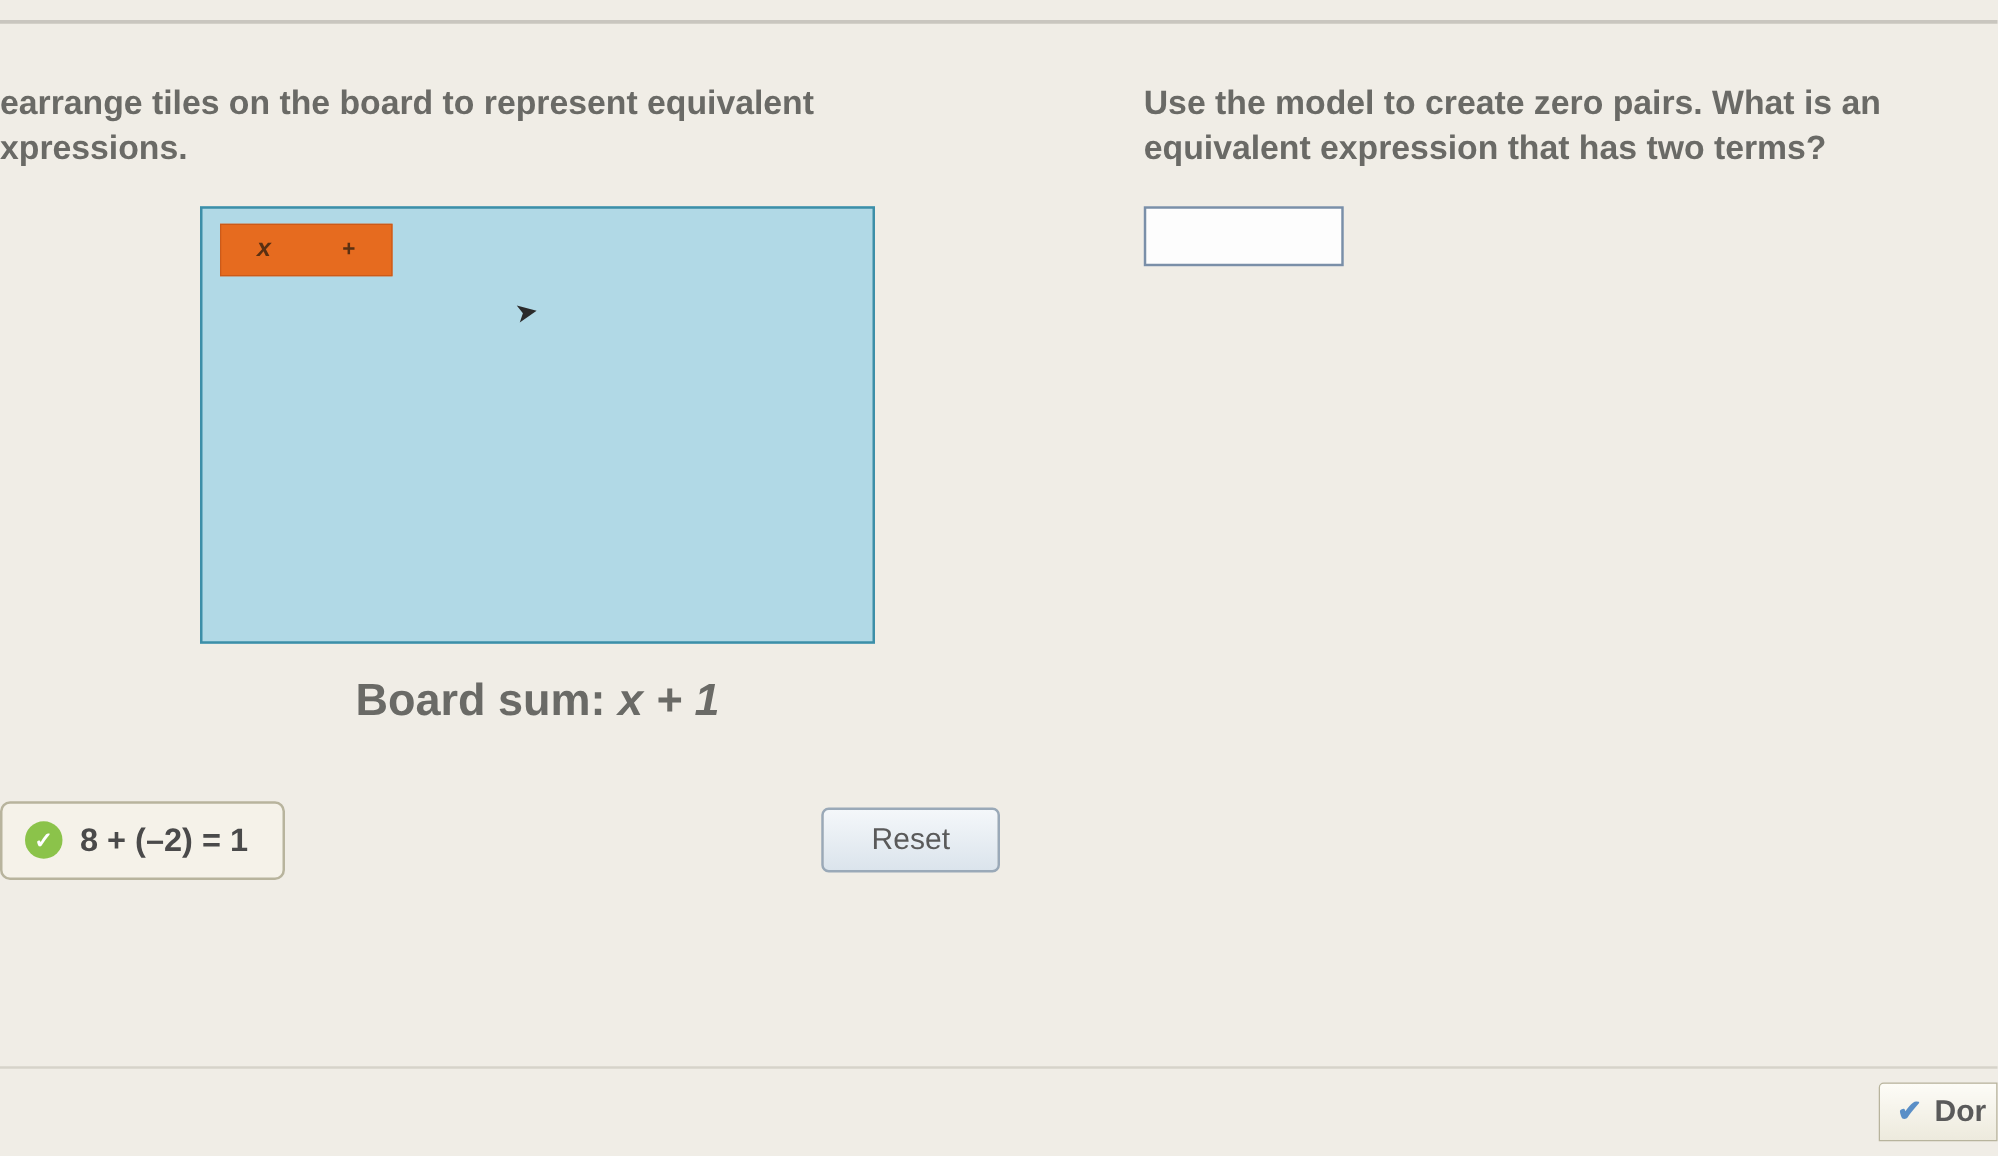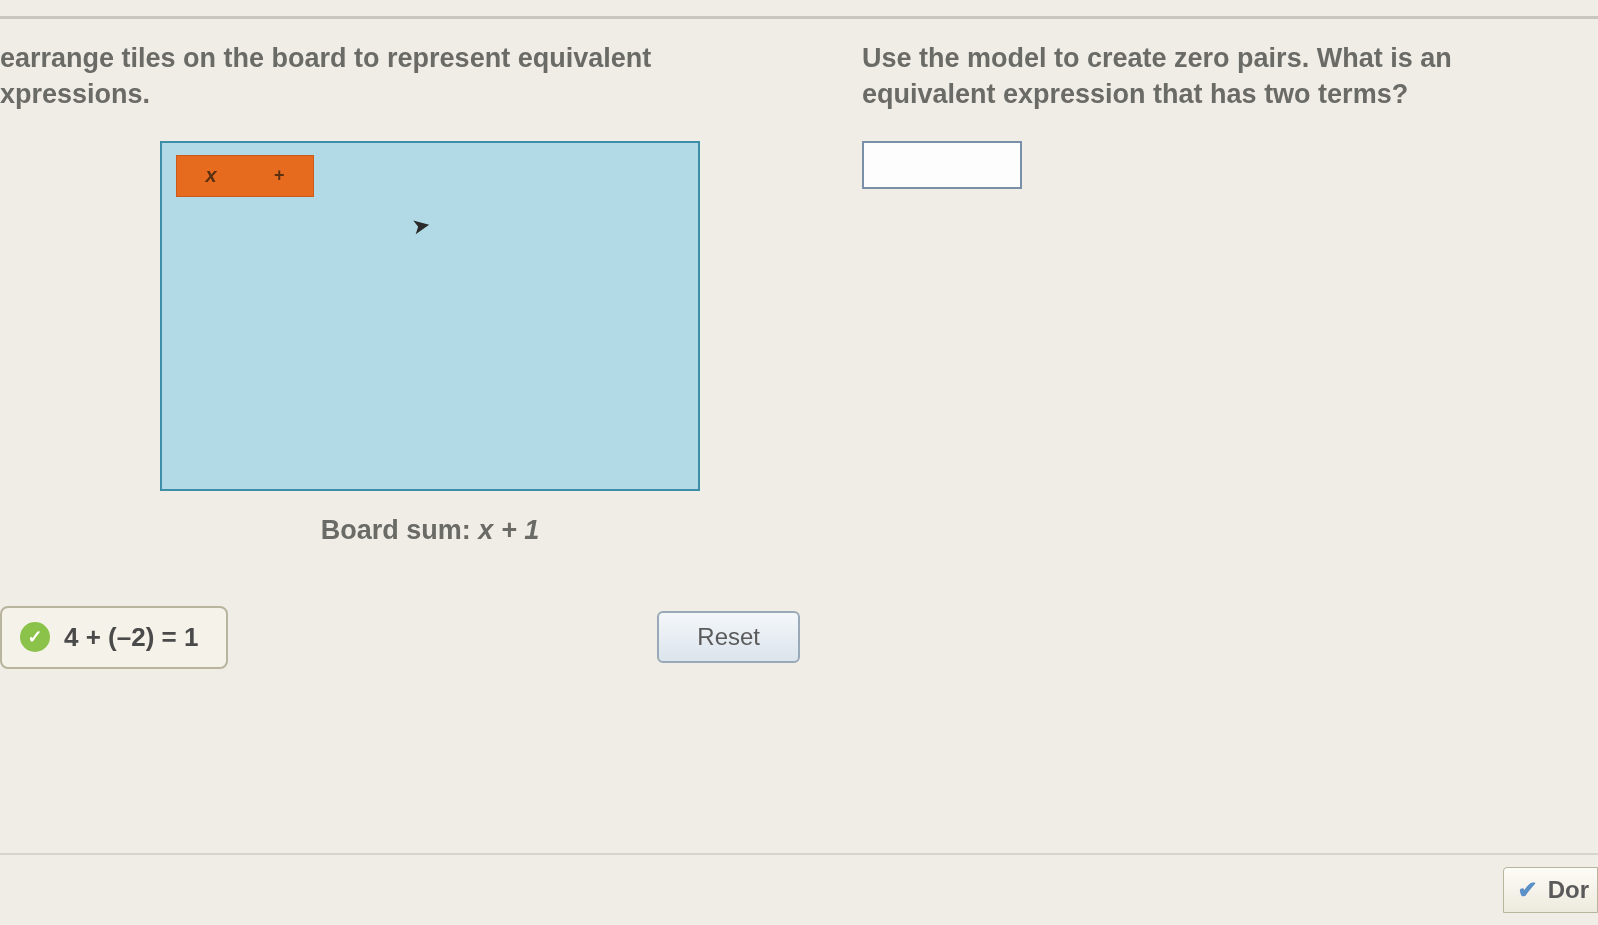--- a/index.html
+++ b/index.html
@@ -21,21 +21,22 @@
     }
     .content {
       position: absolute;
       top: 40px;
       left: 0;
       right: 0;
       padding-top: 0;
     }
     .columns {
       display: flex;
-      gap: 62px;
+      gap: 115px;
+      margin-top: 24px;
     }
     .left-col {
       flex: 0 0 730px;
     }
     .right-col {
       flex: 1;
       padding-right: 47px;
     }
     .instruction {
       font-size: 27px;
@@ -78,21 +79,21 @@
       left: 250px;
       font-size: 22px;
       color: #2b2b2b;
       transform: rotate(-10deg);
     }
     .board-sum {
       margin-top: 24px;
       margin-left: 160px;
       text-align: center;
       width: 540px;
-      font-size: 27px;
+      font-size: 36px;
       font-weight: bold;
       color: #6a6a66;
     }
     .board-sum .expr { font-style: italic; }
     .bottom-row {
       margin-top: 60px;
       display: flex;
       align-items: center;
       justify-content: space-between;
       width: 800px;
@@ -192,21 +193,21 @@
       </div>
 
       <div class="board-sum">
         <span>Board sum:</span>
         <span class="expr">x + 1</span>
       </div>
 
       <div class="bottom-row">
         <div class="answer-chip">
           <span class="check-icon">✓</span>
-          <span class="eq">4 + (–2) = 1</span>
+          <span class="eq">8 + (–2) = 1</span>
         </div>
         <button class="reset-btn">Reset</button>
       </div>
     </div>
 
     <div class="right-col">
       <div class="instruction">Use the model to create zero pairs. What is an equivalent expression that has two terms?</div>
       <input class="answer-input" type="text" value="" style="">
     </div>
 

